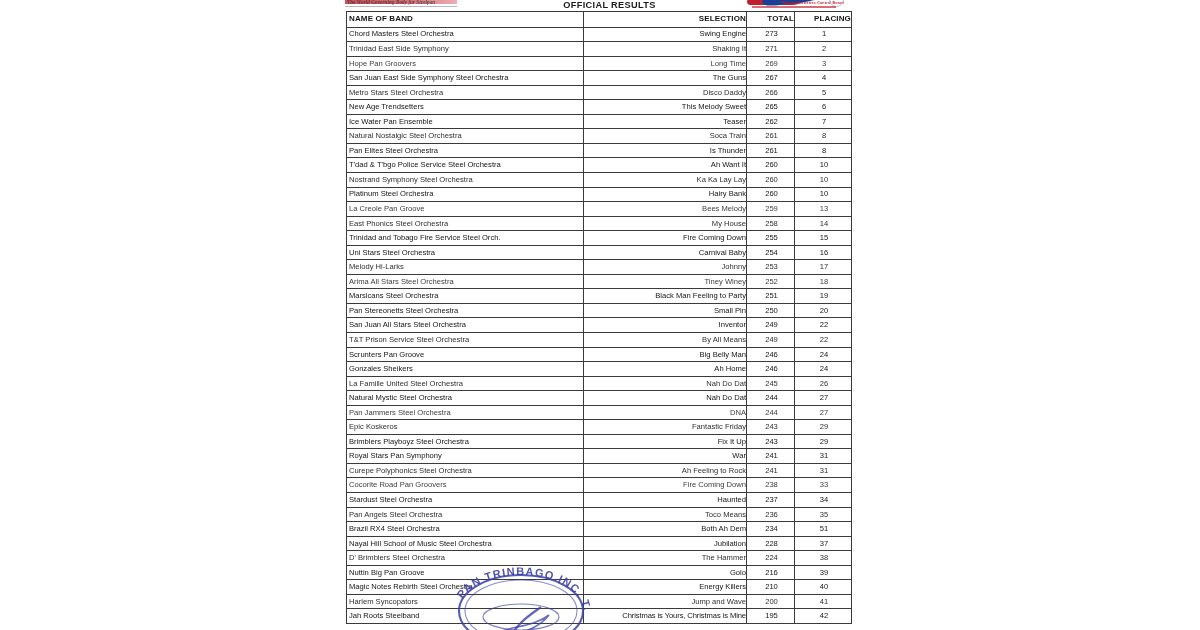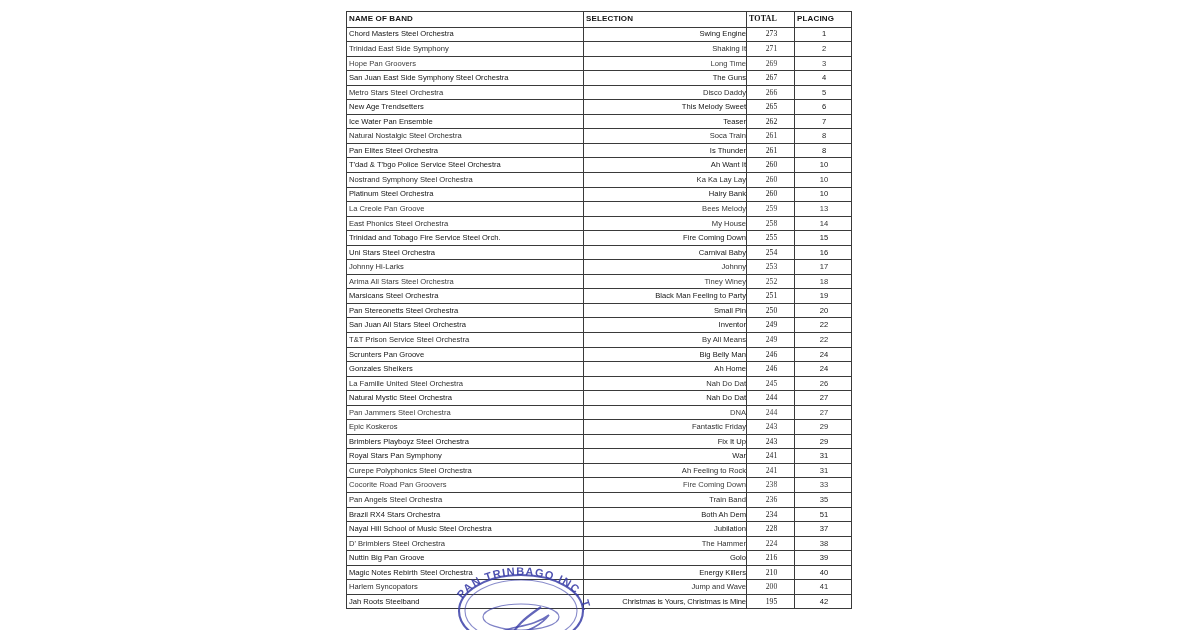--- a/index.html
+++ b/index.html
@@ -177,23 +177,23 @@
   }
   table.results thead th {
     font-weight: bold;
     font-size: 8.0px;
     letter-spacing: .15px;
     height: 14.5px;
     margin-left: 8px;
   }
   th.c-name, td.c-name   { width: 234px; text-align: left; }
   th.c-sel,  td.c-sel    { width: 160px; text-align: right; }
-  th.c-tot,  td.c-tot    { width: 45px;  text-align: center; padding-left: 0; font-family: Liberation Serif, serif; }
+  th.c-tot,  td.c-tot    { width: 45px;  text-align: center; padding-left: 0; }
   th.c-pla,  td.c-pla    { width: 54px;  text-align: center; padding-left: 0; }
-  th.c-sel, th.c-tot, th.c-pla { text-align: left; padding-left: 0; }
+  th.c-sel, th.c-tot, th.c-pla { text-align: right; padding-left: 0; }
 
   td.c-tot, td.c-pla { font-size: 8.0px; }
 
   td.tiny { font-size: 5.9px; letter-spacing: -.1px; }
 
   
   tr.r-dim td { color: #2e2e2e; }
   tr.r-light td { color: #3d3d3d; }
 
   
@@ -205,20 +205,40 @@
     height: 80px;
     pointer-events: none;
   }
   .stamp svg { display:block; }
 </style>
 </head>
 <body>
 
 <div id="scan">
 
+  <div class="doc-header">
+
+    <div class="logo-left">
+      <div class="bar"></div>
+      <div class="tag">The World Governing Body for Steelpan</div>
+      <div class="rule"></div>
+    </div>
+
+    <div class="doc-title">OFFICIAL RESULTS</div>
+
+    <div class="logo-right">
+      <div class="swoosh-red"></div>
+      <div class="swoosh-blue"></div>
+      <div class="mark">NLCB</div>
+      <div class="sub">National Lotteries Control Board</div>
+      <div class="ring"></div>
+      <div class="bar2"></div>
+    </div>
+
+  </div>
 
   <table class="results">
     <thead>
       <tr>
         <th class="c-name">NAME OF BAND</th>
         <th class="c-sel">SELECTION</th>
         <th class="c-tot">TOTAL</th>
         <th class="c-pla">PLACING</th>
       </tr>
     </thead>
@@ -313,21 +333,21 @@
           <td class="c-tot">255</td>
           <td class="c-pla">15</td>
         </tr>
         <tr>
           <td class="c-name">Uni Stars Steel Orchestra</td>
           <td class="c-sel">Carnival Baby</td>
           <td class="c-tot">254</td>
           <td class="c-pla">16</td>
         </tr>
         <tr class="r-dim">
-          <td class="c-name">Johnny Hi-Larks</td>
+          <td class="c-name">Melody Hi-Larks</td>
           <td class="c-sel">Johnny</td>
           <td class="c-tot">253</td>
           <td class="c-pla">17</td>
         </tr>
         <tr class="r-light">
           <td class="c-name">Arima All Stars Steel Orchestra</td>
           <td class="c-sel">Tiney Winey</td>
           <td class="c-tot">252</td>
           <td class="c-pla">18</td>
         </tr>
@@ -408,28 +428,34 @@
           <td class="c-sel">Ah Feeling to Rock</td>
           <td class="c-tot">241</td>
           <td class="c-pla">31</td>
         </tr>
         <tr class="r-light">
           <td class="c-name">Cocorite Road Pan Groovers</td>
           <td class="c-sel">Fire Coming Down</td>
           <td class="c-tot">238</td>
           <td class="c-pla">33</td>
         </tr>
+        <tr>
+          <td class="c-name">Stardust Steel Orchestra</td>
+          <td class="c-sel">Haunted</td>
+          <td class="c-tot">237</td>
+          <td class="c-pla">34</td>
+        </tr>
         <tr class="r-dim">
           <td class="c-name">Pan Angels Steel Orchestra</td>
-          <td class="c-sel">Train Band</td>
+          <td class="c-sel">Toco Means</td>
           <td class="c-tot">236</td>
           <td class="c-pla">35</td>
         </tr>
         <tr>
-          <td class="c-name">Brazil RX4 Stars Orchestra</td>
+          <td class="c-name">Brazil RX4 Steel Orchestra</td>
           <td class="c-sel">Both Ah Dem</td>
           <td class="c-tot">234</td>
           <td class="c-pla">51</td>
         </tr>
         <tr>
           <td class="c-name">Nayal Hill School of Music Steel Orchestra</td>
           <td class="c-sel">Jubilation</td>
           <td class="c-tot">228</td>
           <td class="c-pla">37</td>
         </tr>

